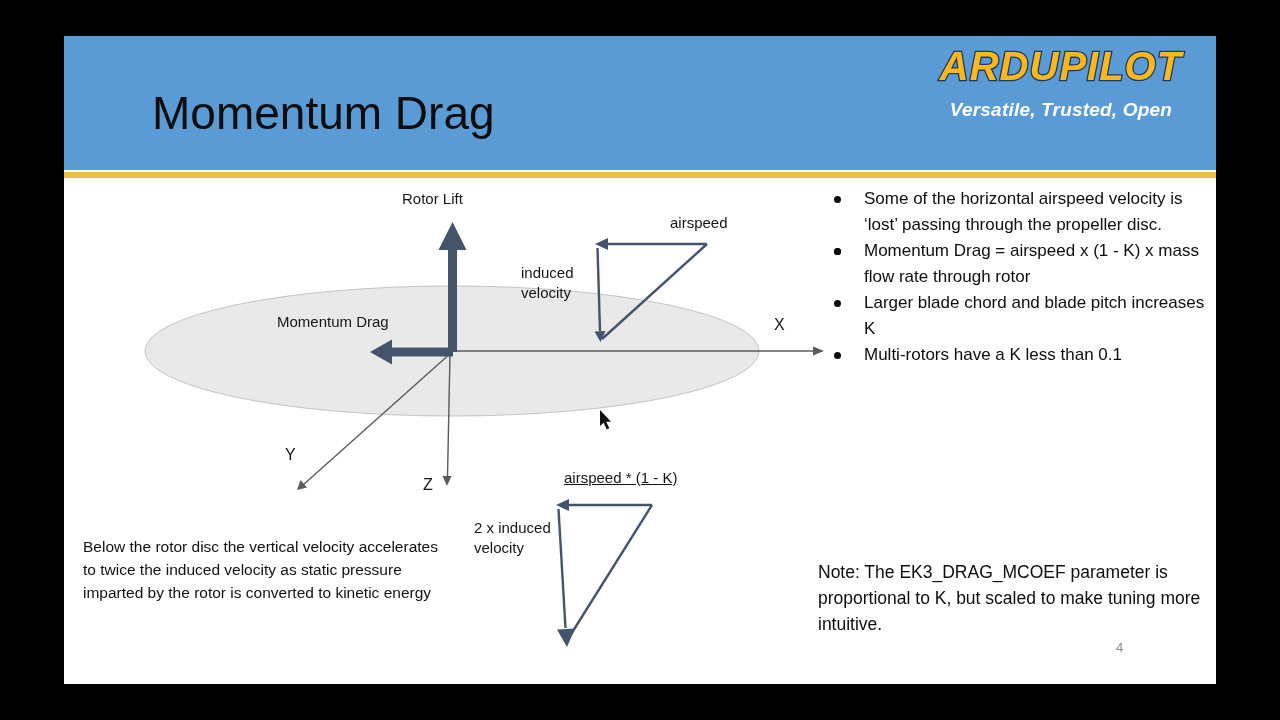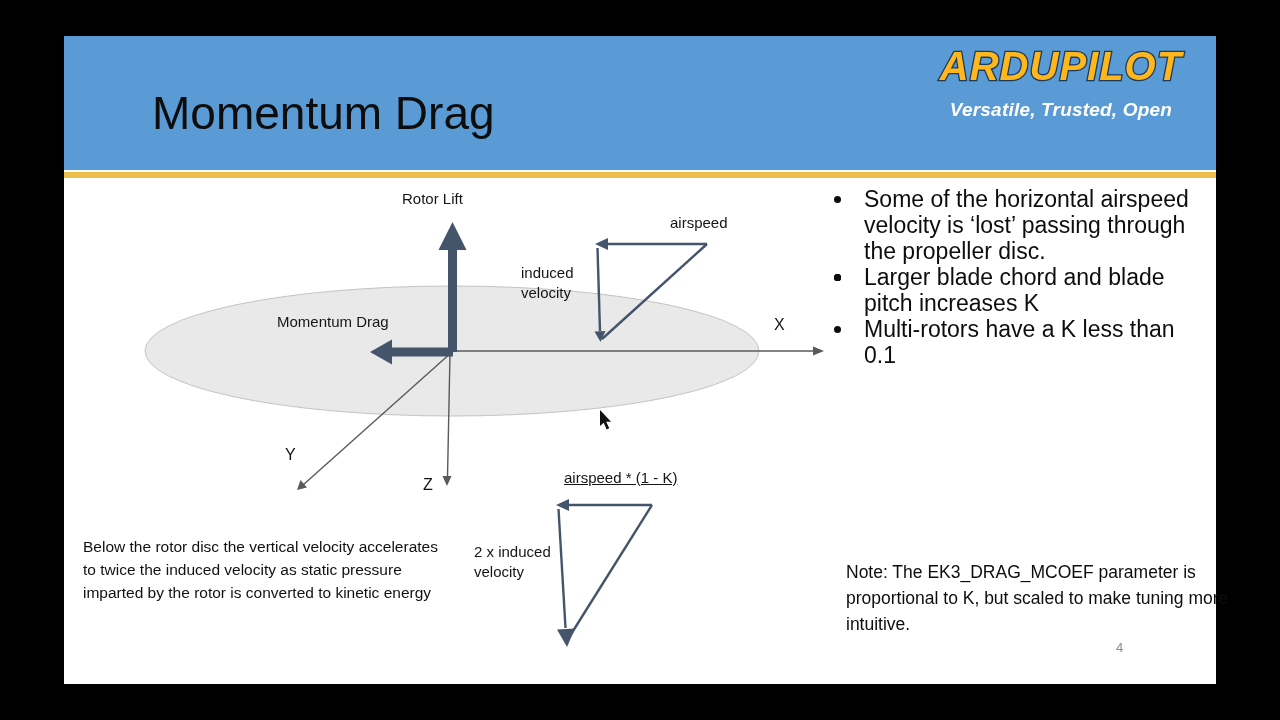--- a/index.html
+++ b/index.html
@@ -27,30 +27,30 @@
   .dlabel{position:absolute;color:#151515;font-size:15px;line-height:20px;z-index:3;white-space:nowrap;}
   .wrap{white-space:normal;}
   #rotor-lift-label{left:338px;top:153px;}
   #airspeed-label{left:560px;top:177px;margin-left:46px;}
   #induced-velocity-label{left:457px;top:227px;width:64px;}
   #momentum-drag-label{left:213px;top:276px;}
   #axis-x-label{left:710px;top:279px;font-size:16px;}
   #axis-y-label{left:221px;top:409px;font-size:16px;}
   #axis-z-label{left:359px;top:439px;font-size:16px;}
   #airspeed-k-label{left:500px;top:432px;text-decoration:underline;}
-  #double-induced-label{left:410px;top:506px;width:90px;}
+  #double-induced-label{left:410px;top:482px;width:90px;}
 
   .caption{position:absolute;left:19px;top:499px;width:362px;font-size:15.5px;line-height:23px;color:#111;z-index:3;}
 
   
   .bullets{position:absolute;left:754px;top:150px;width:394px;z-index:3;}
   .bullets ul{list-style:none;margin:0;padding:0;}
-  .bullets li{position:relative;padding-left:46px;font-size:23px;line-height:26px;color:#0d0d0d;}
+  .bullets li{position:relative;padding-left:46px;font-size:17px;line-height:26px;color:#0d0d0d;}
   .dot{position:absolute;left:16px;top:10px;width:7px;height:7px;border-radius:50%;background:#0d0d0d;}
-  .note{position:absolute;left:754px;top:523px;width:394px;font-size:17.5px;line-height:26px;color:#0d0d0d;z-index:3;margin-left:28px;}
+  .note{position:absolute;left:754px;top:523px;width:394px;font-size:17.5px;line-height:26px;color:#0d0d0d;z-index:3;}
   .page-num{position:absolute;left:1052px;top:604px;font-size:13px;color:var(--page-number-gray,#8a8a8a);z-index:3;}
 </style>
 </head>
 <body>
 
 <div class="slide">
 
   <div class="band">
     <h1 class="title">Momentum Drag</h1>
     <div class="logo">
@@ -116,21 +116,21 @@
   <div class="dlabel" id="axis-z-label">Z</div>
   <div class="dlabel" id="airspeed-k-label">airspeed * (1 - K)</div>
   <div class="dlabel wrap" id="double-induced-label">2 x induced velocity</div>
 
   <div class="caption">Below the rotor disc the vertical velocity accelerates to twice the induced velocity as static pressure imparted by the rotor is converted to kinetic energy</div>
 
   <div class="bullets">
     <ul>
       <li><span class="dot"></span><span>Some of the horizontal airspeed velocity is ‘lost’ passing through the propeller disc.</span></li>
       <li><span class="dot"></span></li>
-      <li><span class="dot"></span></li>
+      <li><span class="dot"></span><span>Momentum Drag =  airspeed x (1 - K) x mass flow rate through rotor</span></li>
       <li><span class="dot"></span><span>Larger blade chord and blade pitch increases K</span></li>
       <li><span class="dot"></span><span>Multi-rotors have a K less than 0.1</span></li>
     </ul>
   </div>
 
   <div class="note">Note: The EK3_DRAG_MCOEF parameter is proportional to K, but scaled to make tuning more intuitive.</div>
 
   <div class="page-num">4</div>
 
 </div>

